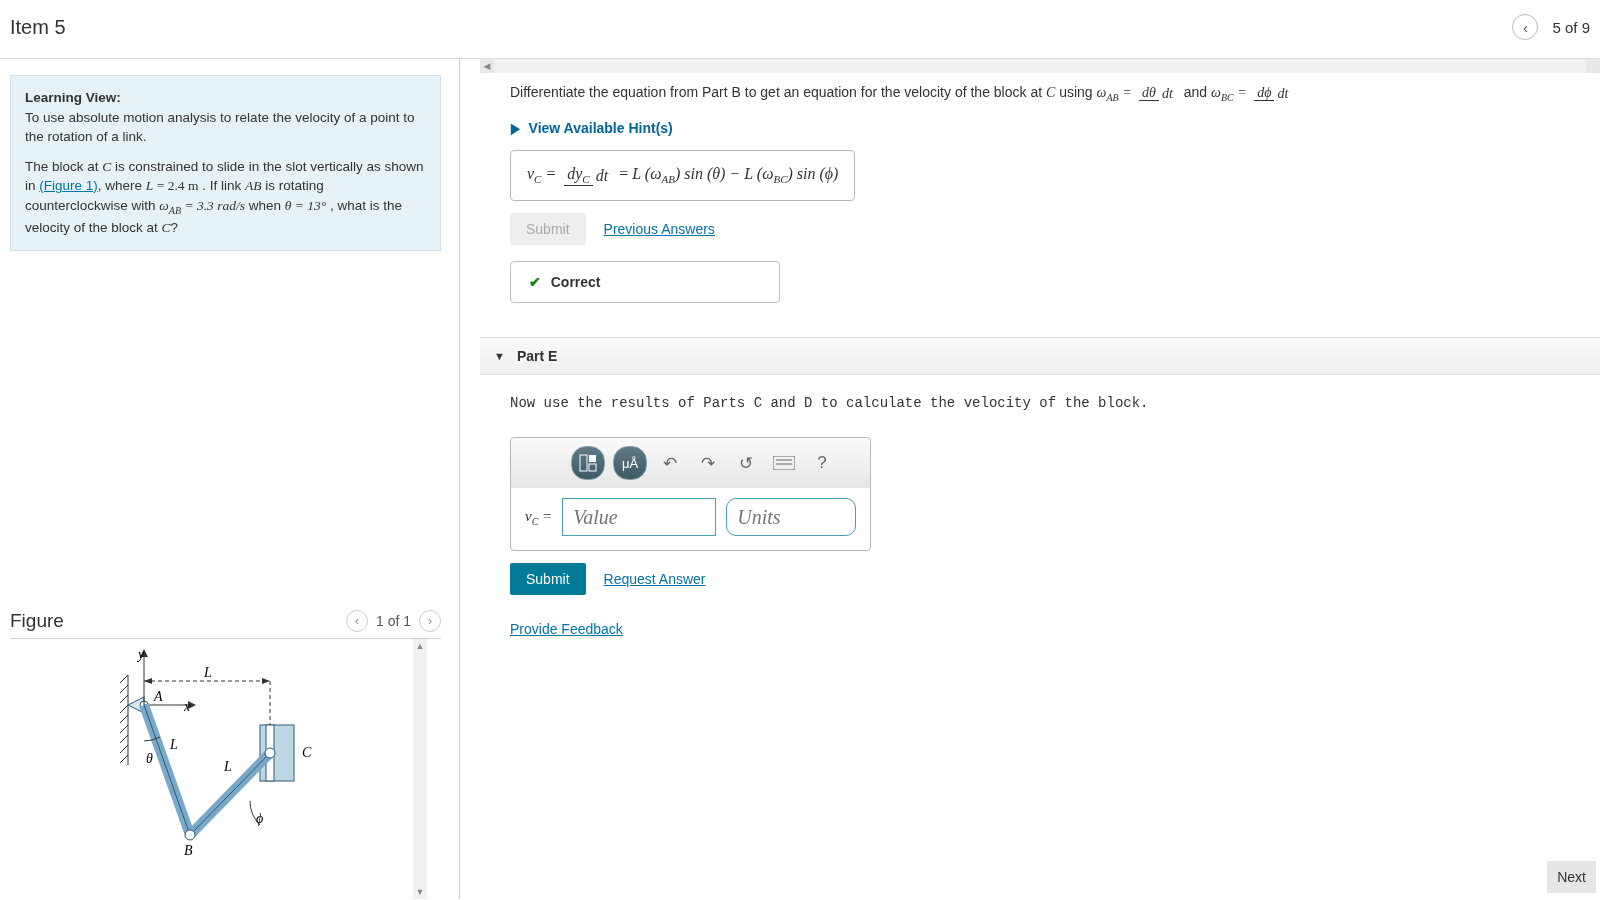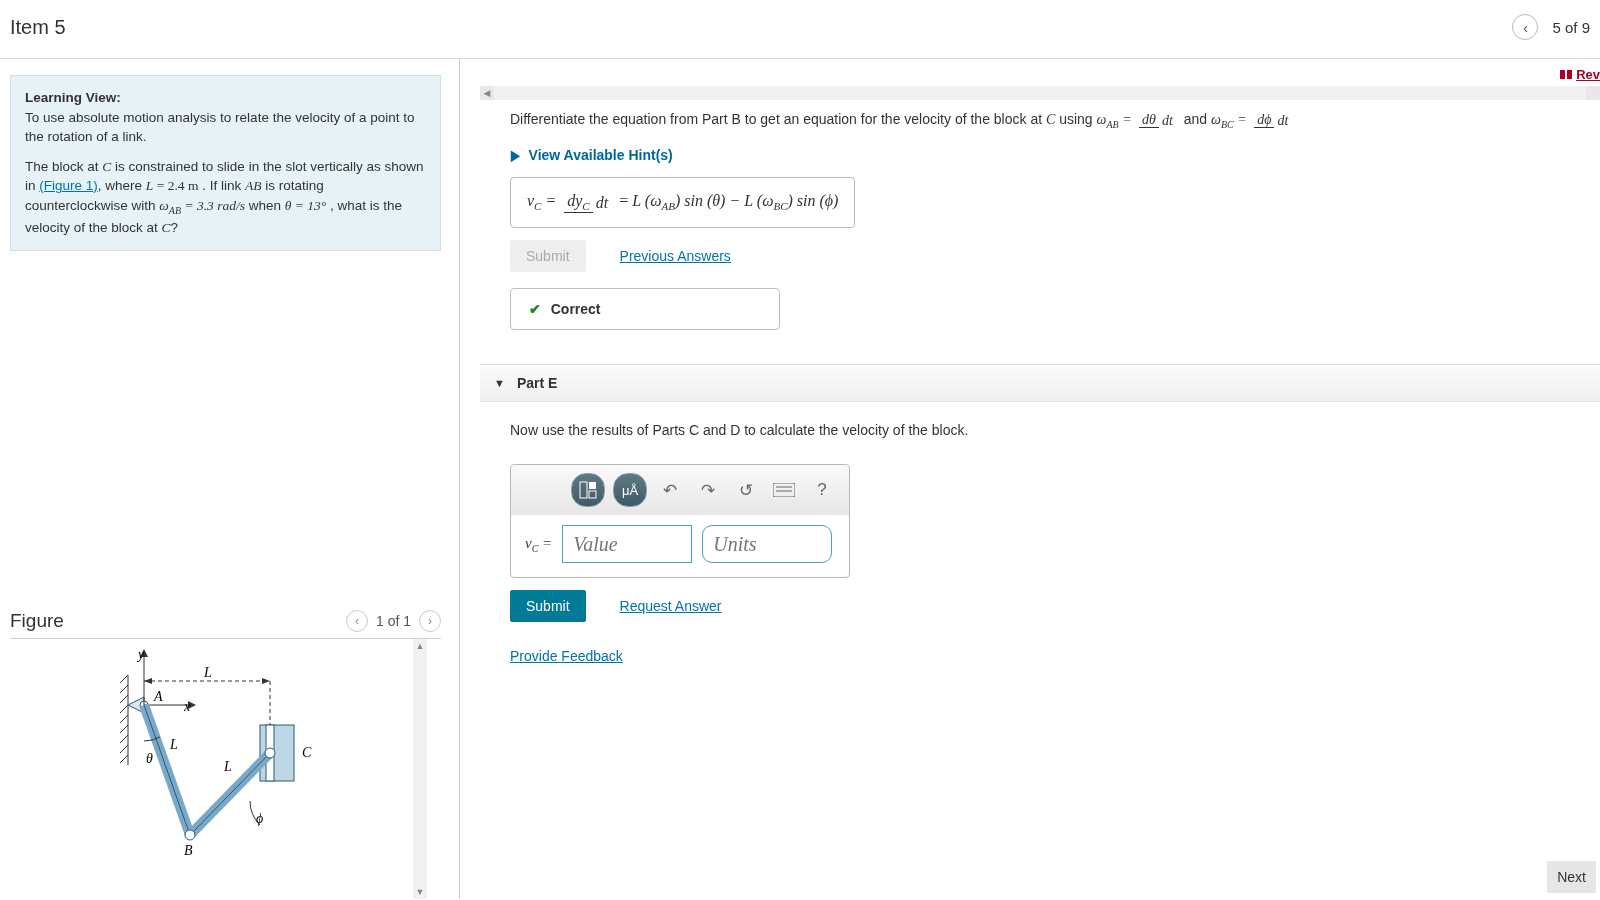--- a/index.html
+++ b/index.html
@@ -51,21 +51,21 @@
   .bold { font-weight:bold; }
   .hints { color:#006699; font-weight:bold; cursor:pointer; margin:6px 0 14px 0; font-size:14px; }
   .hints .tri { display:inline-block; transform:scaleX(0.8); }
 
   .answerbox { border:1px solid #b8b8b8; border-radius:4px; padding:14px 16px; display:inline-block; min-width:310px; font-family:"Times New Roman",serif; font-size:16px; font-style:italic; }
   .answerbox .sub { font-size:11px; vertical-align:sub; font-style:italic; }
   .frac { display:inline-flex; flex-direction:row; align-items:center; vertical-align:middle; margin:0 4px; font-style:italic; }
   .frac .n { border-bottom:1px solid #333; padding:0 3px; line-height:1.1; }
   .frac .d { padding:0 3px; line-height:1.1; }
 
-  .btnrow { margin:12px 0 16px 0; display:flex; align-items:center; gap:34px; }
+  .btnrow { margin:12px 0 16px 0; display:flex; align-items:center; gap:18px; }
   .btn-disabled { background:#eee; color:#aaa; padding:8px 16px; border-radius:2px; font-size:14px; }
   .btn-primary  { background:#007a96; color:#fff; padding:8px 16px; border-radius:2px; font-size:14px; cursor:pointer; }
   .linka { color:#0073a8; text-decoration:underline; cursor:pointer; font-size:14px; }
 
   .correctbox { border:1px solid #bfbfbf; border-radius:4px; padding:12px 18px; display:inline-flex; align-items:center; gap:10px; min-width:270px; }
   .check { color:#1a8a1a; font-weight:bold; }
   .correctbox b { font-weight:bold; }
 
   
   .part-hdr { background:#f4f4f4; background:linear-gradient(#fbfbfb,#efefef); border-top:1px solid #e0e0e0; border-bottom:1px solid #e0e0e0; padding:10px 14px; margin:34px -40px 20px -30px; display:flex; align-items:center; gap:12px; font-size:14px; cursor:pointer;}
@@ -73,21 +73,21 @@
   .part-hdr b { font-weight:bold; }
 
   
   .inputpanel { border:1px solid #b8b8b8; border-radius:4px; display:inline-block; }
   .toolbar { background:linear-gradient(#fafafa,#e6e6e6); padding:8px 12px; display:flex; align-items:center; gap:8px; border-top-left-radius:4px; border-top-right-radius:4px; }
   .tbtn { width:34px; height:34px; border:1px solid #8aa0aa; background:linear-gradient(#5f7a85,#3e5a66); color:#fff; display:flex; align-items:center; justify-content:center; border-radius:15px; font-size:13px; cursor:pointer; }
   .ticon { width:30px; height:30px; display:flex; align-items:center; justify-content:center; color:#666; font-size:17px; cursor:pointer; }
   .inrow { padding:10px 14px 14px 14px; display:flex; align-items:center; gap:10px; font-family:"Times New Roman",serif; }
   .inrow .lab { font-style:italic; font-size:15px; }
   .txtin { border:1px solid #48a0b3; height:38px; font-size:20px; font-family:"Times New Roman",serif; font-style:italic; color:#9aa6ac; padding:0 10px; background:#fff; }
-  .txtin.val { width:130px; }
+  .txtin.val { width:154px; }
   .txtin.unit{ width:130px;border-radius:10px; }
 
   .footerlink { margin-top:26px; }
 
   .next { position:absolute; right:4px; bottom:6px; background:#e6e6e6; padding:8px 10px; font-size:14px; cursor:pointer; }
 
   
   .m { font-family:"Times New Roman",serif; }
 </style>
 </head>
@@ -185,29 +185,20 @@
           <text x="146" y="178" class="m" font-style="italic" font-size="14">ϕ</text>
         </svg>
         <div class="vscroll">
           <div class="up">▲</div>
           <div class="dn">▼</div>
         </div>
       </div>
     </div>
 
     <div class="right">
-      <div class="rev-row">
-        <div class="rev">
-          <span class="bars">
-              <span></span>
-              <span></span>
-            </span>
-          <span>Rev</span>
-        </div>
-      </div>
       <div class="hscroll">
         <div class="l">◀</div>
         <div class="r">▶</div>
       </div>
 
       <div class="content">
 
         
         <div class="question-line">
           <span>Differentiate the equation from Part B to get an equation for the velocity of the block at </span><span class="it m">C</span><span> using </span><span class="it m">ω<sub style="font-size:10px">AB</sub> = </span><span class="frac m">
@@ -243,21 +234,21 @@
           <span class="check">✔</span>
           <b>Correct</b>
         </div>
 
         
         <div class="part-hdr">
           <span class="caret">▼</span>
           <b>Part E</b>
         </div>
 
-        <div style="margin-bottom:12px;">Now use the results of Parts C and D to calculate the velocity of the block.</div>
+        <div style="margin-bottom:12px;font-family:Liberation Mono, monospace;">Now use the results of Parts C and D to calculate the velocity of the block.</div>
 
         <div style="height:14px"></div>
 
         <div class="inputpanel">
           <div class="toolbar">
             <div style="width:40px"></div>
             <div class="tbtn">
               <svg width="18" height="18">
                   <rect x="1" y="1" width="7" height="16" fill="none" stroke="#fff"></rect>
                   <rect x="10" y="1" width="7" height="7" fill="#fff"></rect>

